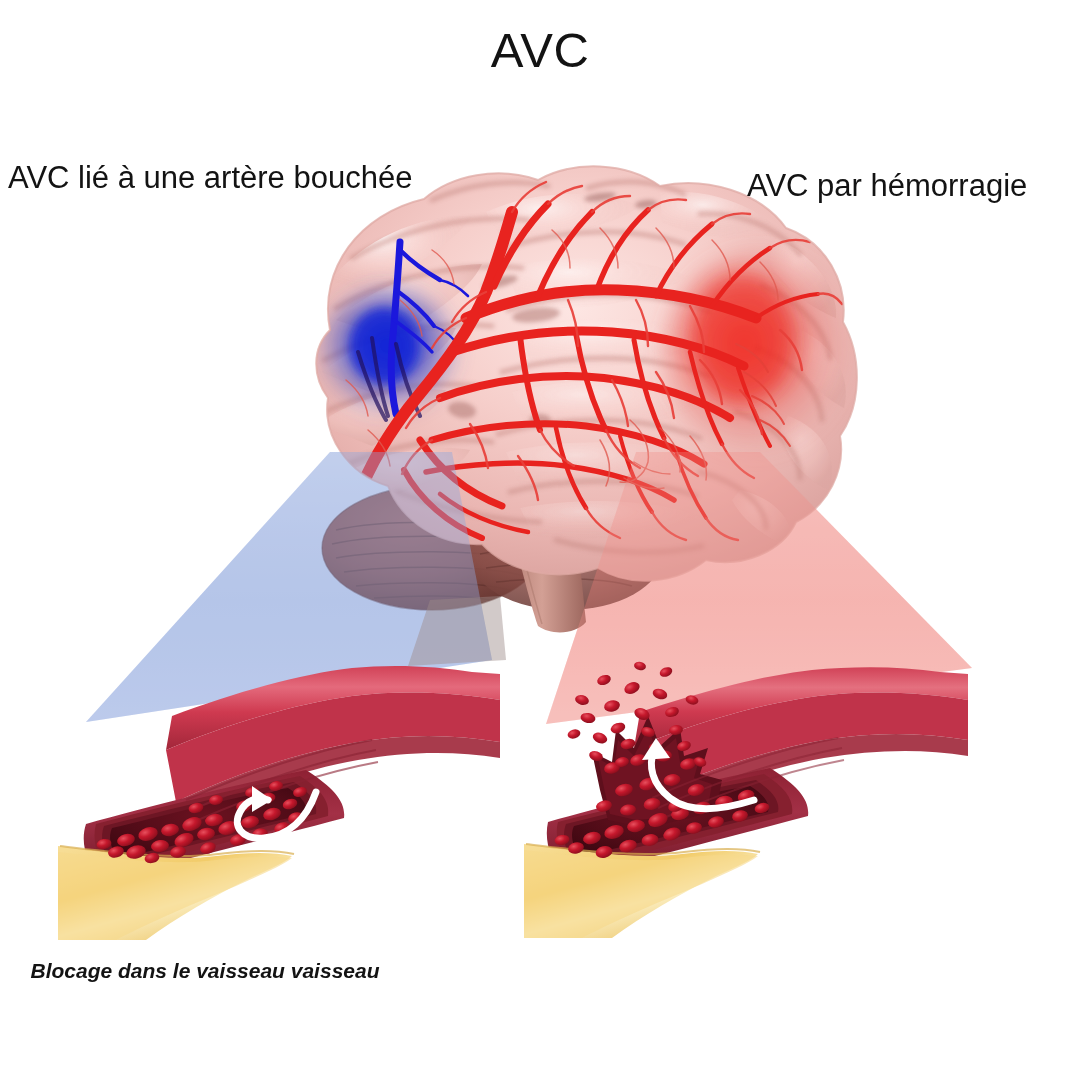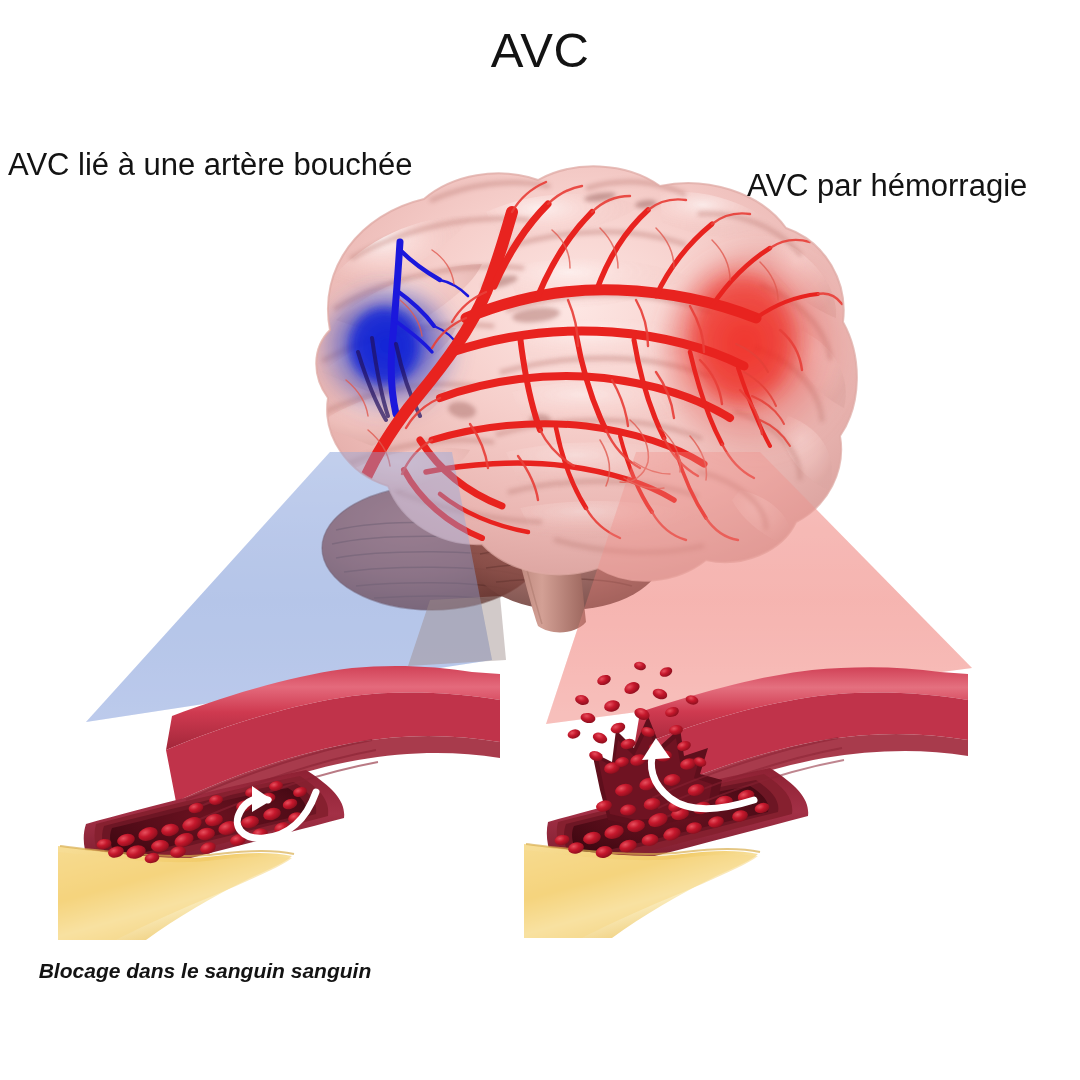--- a/index.html
+++ b/index.html
@@ -37,21 +37,21 @@
     left: 0;
     top: 22px;
     width: 1080px;
     text-align: center;
     font-size: 49px;
     font-weight: 400;
     letter-spacing: 0.5px;
   }
   #label-ischemic {
     left: 8px;
-    top: 147px;
+    top: 160px;
     font-size: 31px;
     font-weight: 400;
   }
   #label-hemorrhagic {
     left: 747px;
     top: 168px;
     font-size: 31px;
     font-weight: 400;
   }
   #caption-left {
@@ -670,16 +670,16 @@
       </g>
     </g>
   </svg>
 
   <div class="txt" id="page-title">AVC</div>
 
   <div class="txt" id="label-ischemic">AVC lié à une artère bouchée</div>
 
   <div class="txt" id="label-hemorrhagic">AVC par hémorragie</div>
 
-  <div class="txt" id="caption-left">Blocage dans le sanguin sanguin</div>
+  <div class="txt" id="caption-left">Blocage dans le vaisseau vaisseau</div>
 
 
 </div>
 
 </body></html>

